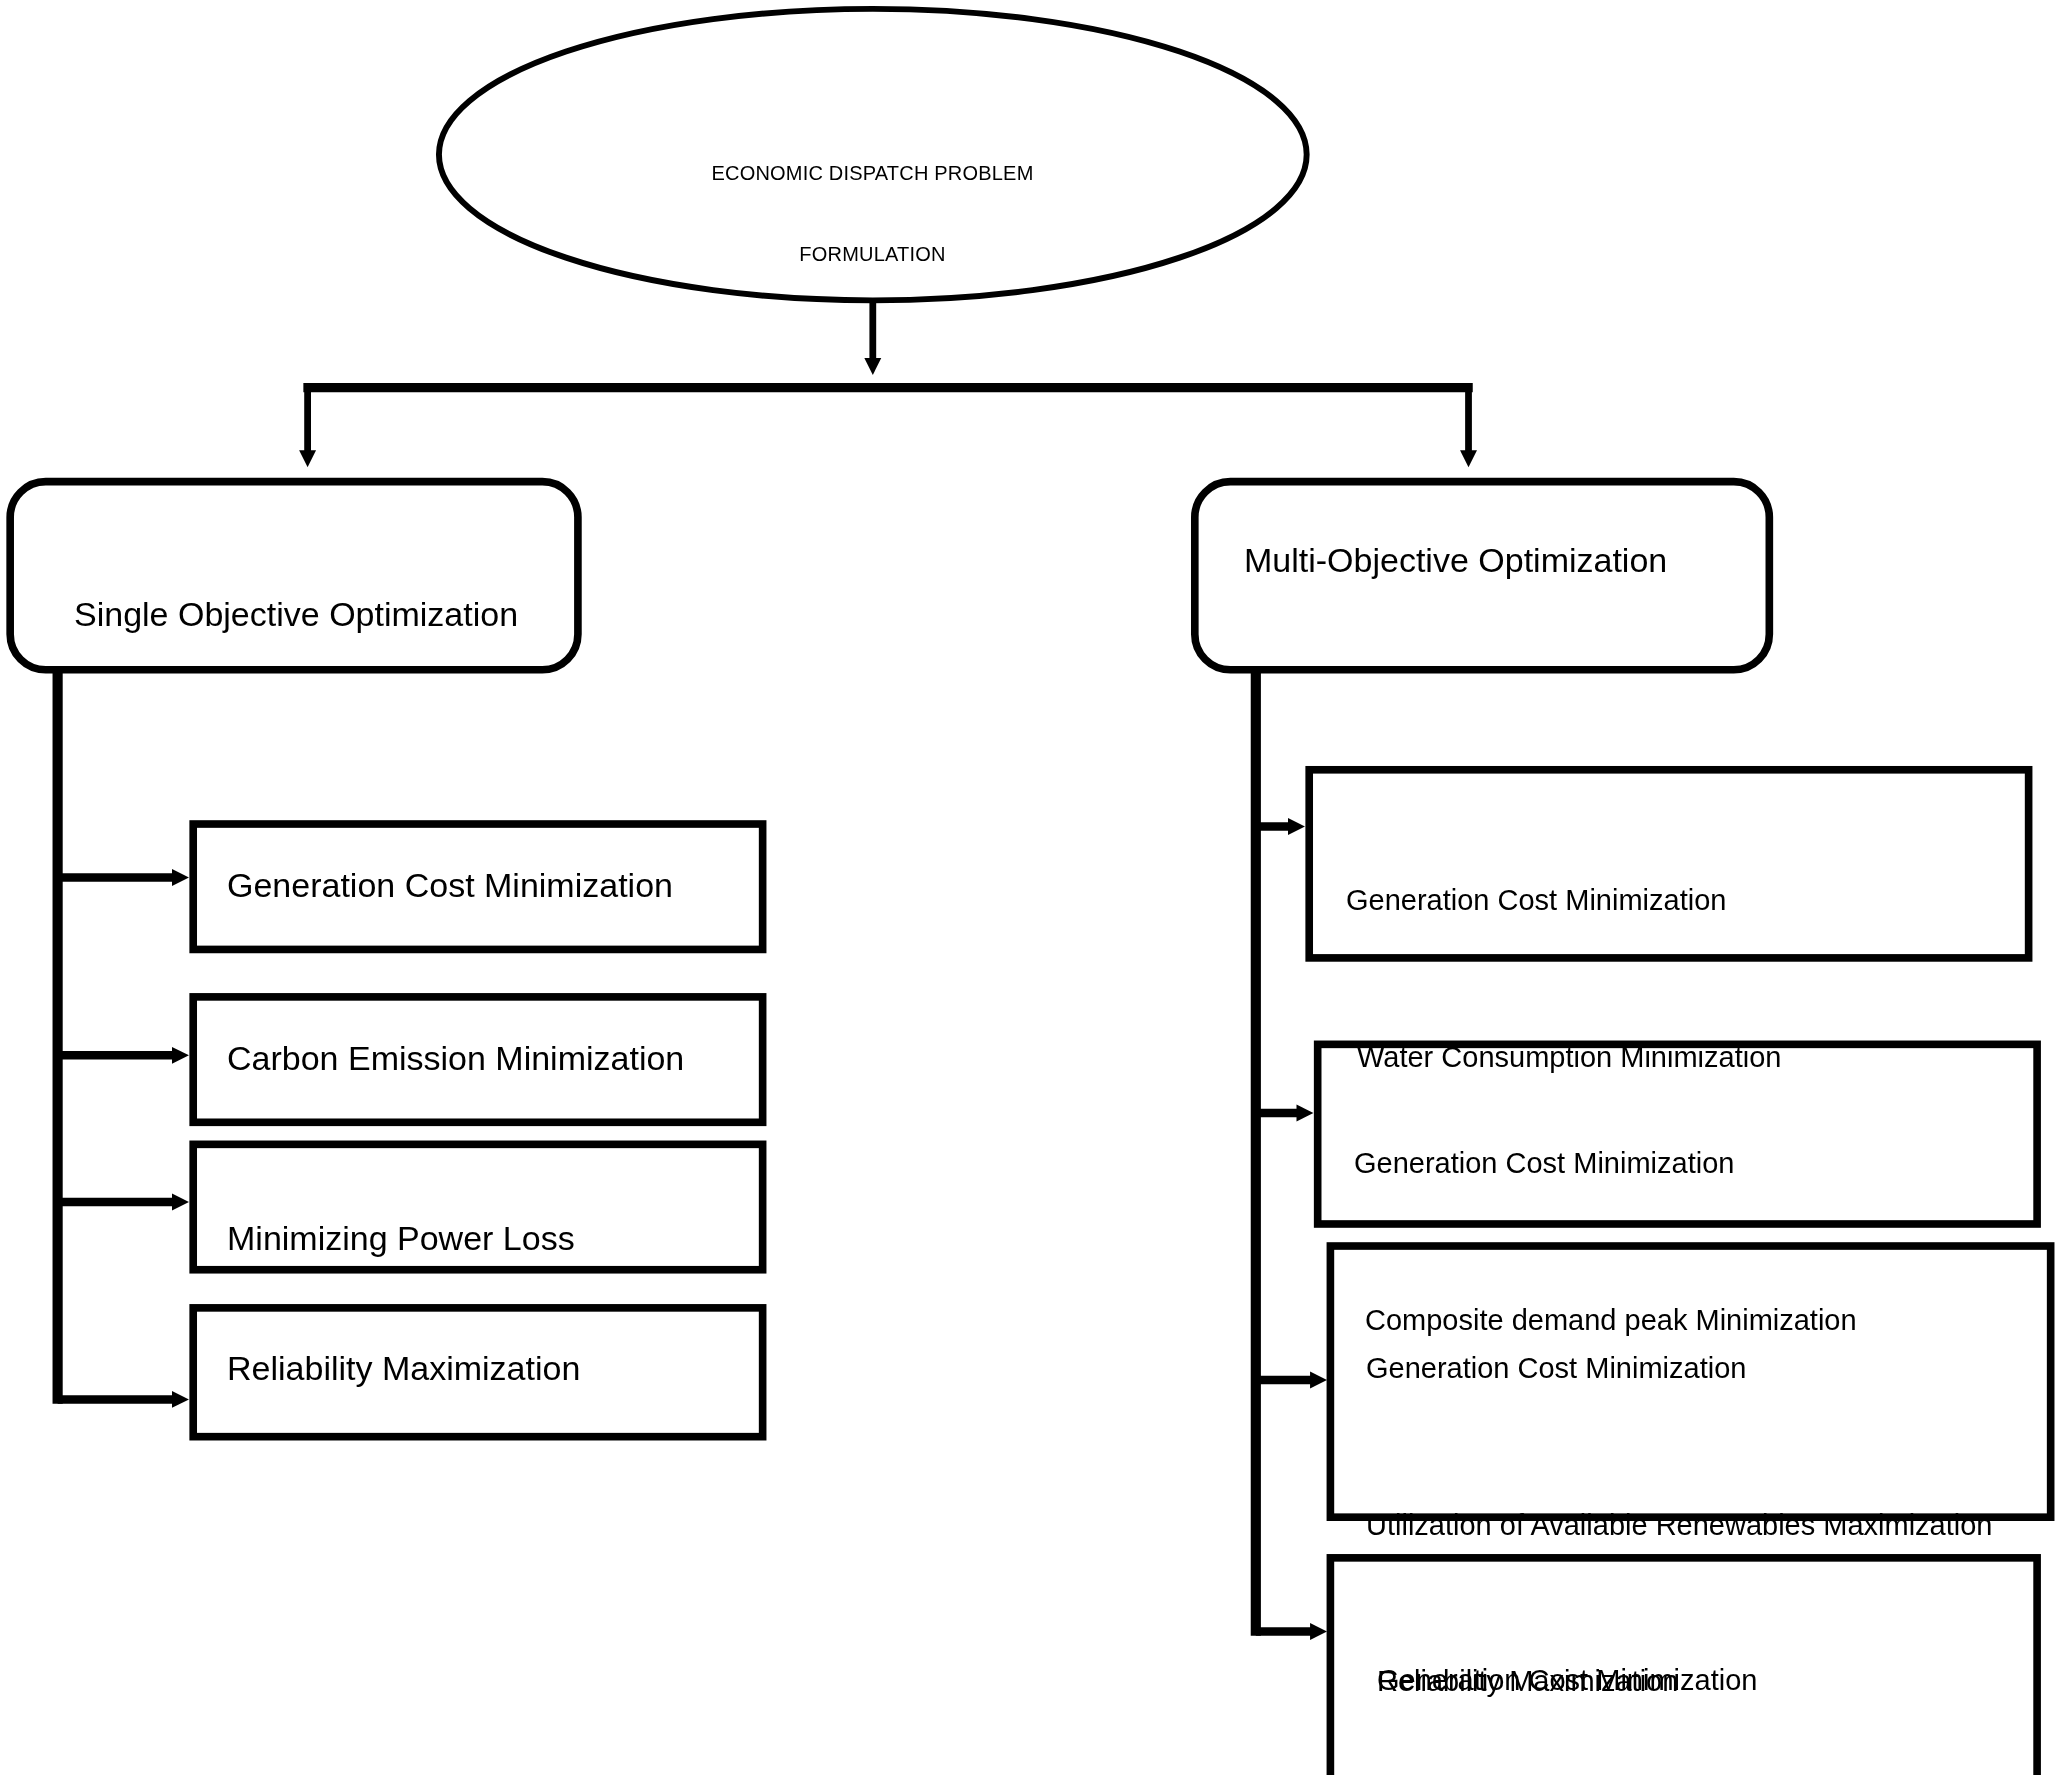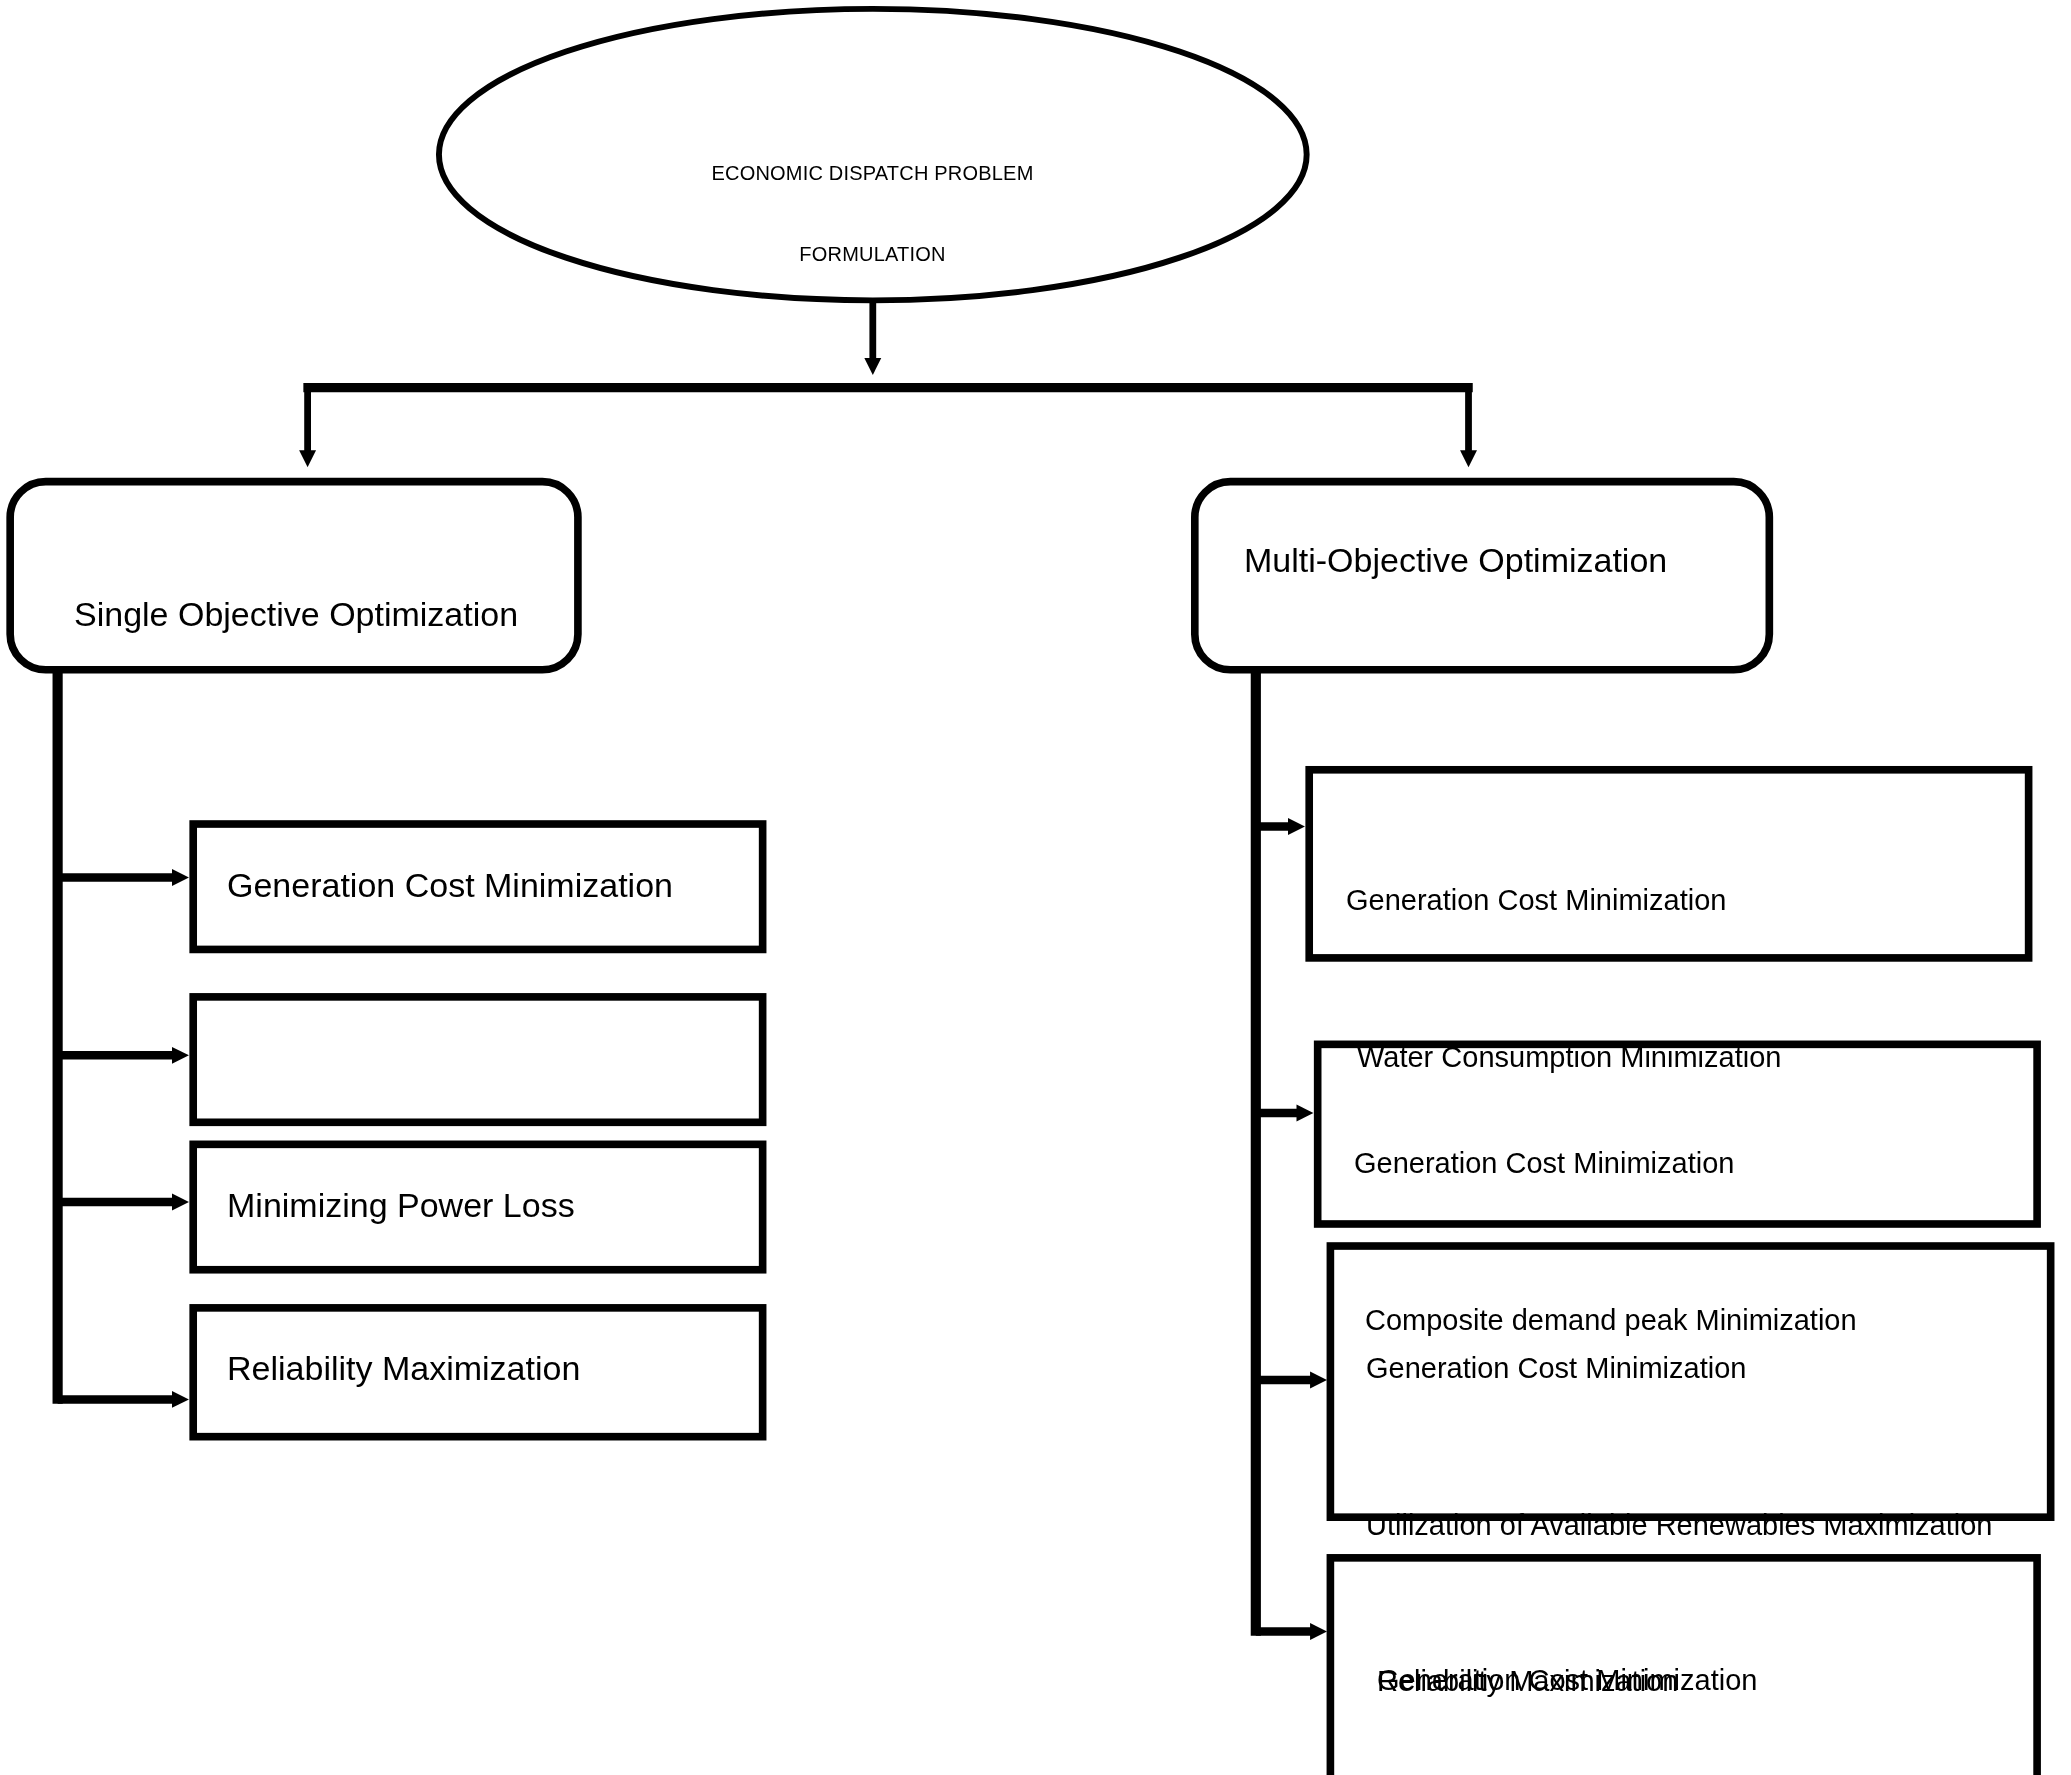--- a/index.html
+++ b/index.html
@@ -111,21 +111,22 @@
   <div class="node-text root-label" style="left:542px; top:106px; width:661px;">
     <div>ECONOMIC DISPATCH PROBLEM</div>
     <div>FORMULATION</div>
   </div>
 
   <div class="node-text branch-label" style="left:74px; top:547px; width:525px;margin-top:45px;">Single Objective Optimization</div>
 
   <div class="node-text branch-label" style="left:1244px; top:538px; width:525px;">Multi-Objective Optimization</div>
 
   <div class="node-text leaf-label" style="left:227px; top:863px;">Generation Cost Minimization</div>
-  <div class="node-text leaf-label" style="left:227px; top:1183px;">Minimizing Power Loss</div>
+  <div class="node-text leaf-label" style="left:227px; top:1036px;">Carbon Emission Minimization</div>
+  <div class="node-text leaf-label" style="left:227px; top:1216px;">Minimizing Power Loss</div>
   <div class="node-text leaf-label" style="left:227px; top:1346px;">Reliability Maximization</div>
 
   <div class="node-text multi-line" style="left:1346px; top:803px;">
     <div>Generation Cost Minimization</div>
     <div>Water Consumption Minimization</div>
   </div>
 
   <div class="node-text multi-line" style="left:1354px; top:1066px;">
     <div>Generation Cost Minimization</div>
     <div>Composite demand peak Minimization</div>

